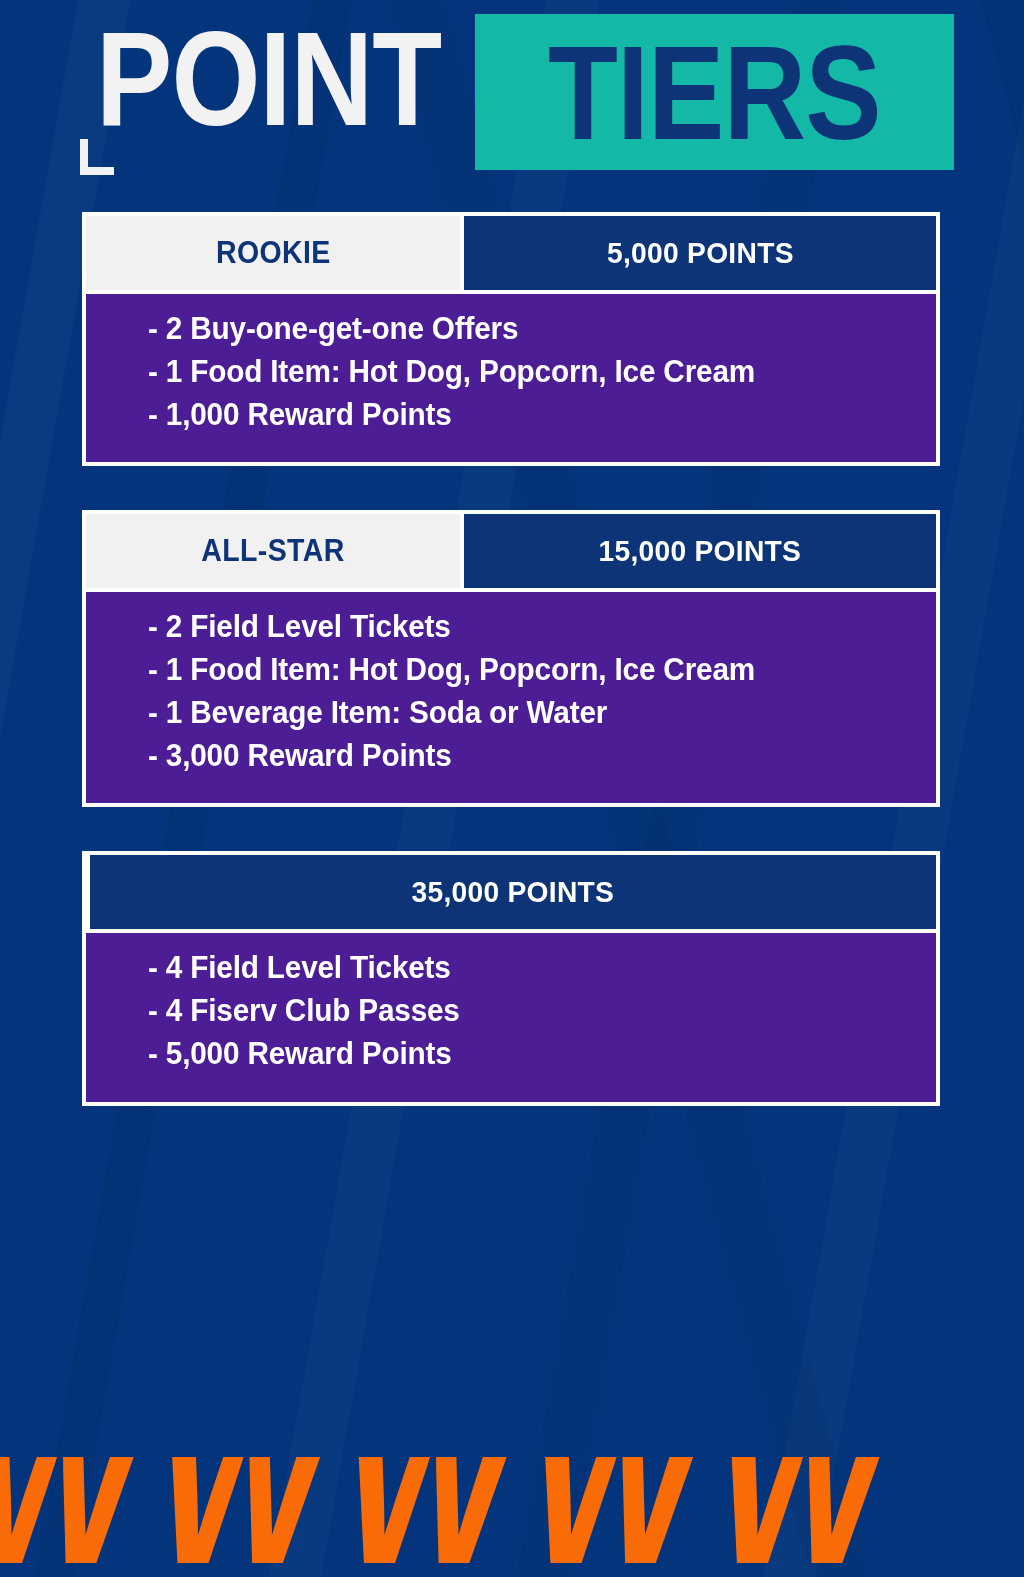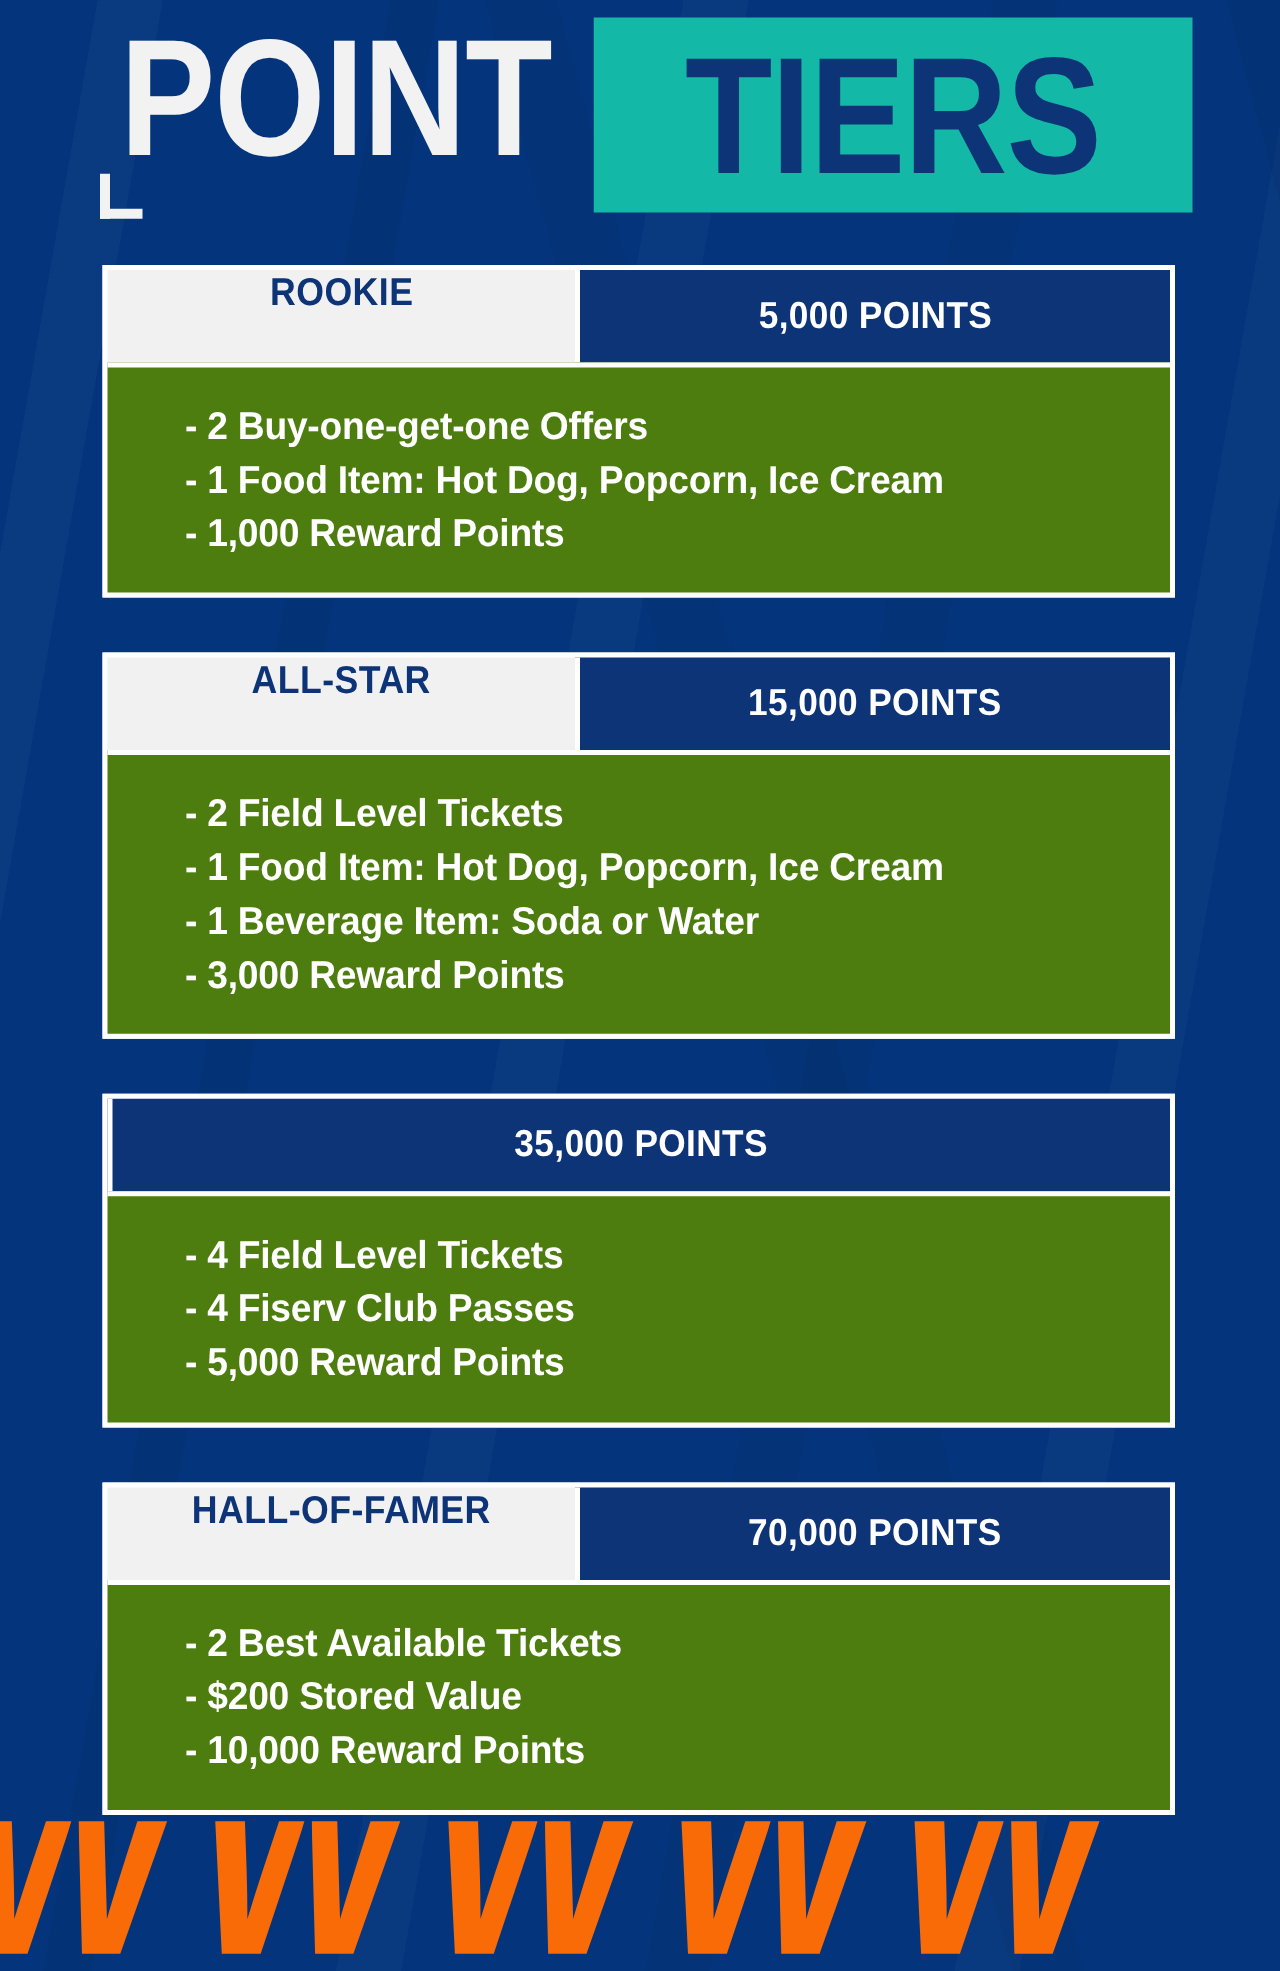--- a/index.html
+++ b/index.html
@@ -89,21 +89,21 @@
     border:4px solid #ffffff;
     background:#ffffff;
     display:flex; flex-direction:column;
   }
   .tier-header{
     display:flex; width:100%; height:74px;
   }
   .tier-name-cell{
     width:374px;
     background:#f2f1f1;
-    display:flex; align-items:flex-start; justify-content:center;
+    display:flex; align-items:center; justify-content:center;
   }
   .tier-name{
     color:#0e3478;
     font-size:31px;
     font-weight:900;
     letter-spacing:0.4px;
     transform:scaleX(0.92);
     white-space:nowrap;
   }
   .tier-points-cell{
@@ -115,23 +115,23 @@
   }
   .tier-points{
     color:#ffffff;
     font-size:30px;
     font-weight:900;
     letter-spacing:0.3px;
     transform:scaleX(0.94);
     white-space:nowrap;
   }
   .tier-body{
-    background:#4d7c0f;
+    background:#4c1d95;
     border-top:4px solid #ffffff;
-    padding:26px 0 26px 62px;
+    padding:14px 0 26px 62px;
   }
   .benefit{
     color:#ffffff;
     font-size:31px;
     font-weight:800;
     line-height:1.38;
     letter-spacing:-0.2px;
     transform:scaleX(0.96);
     transform-origin:left center;
     white-space:nowrap;
@@ -217,35 +217,20 @@
           <span class="tier-points">35,000 POINTS</span>
         </div>
       </div>
       <div class="tier-body">
         <div class="benefit">- 4 Field Level Tickets</div>
         <div class="benefit">- 4 Fiserv Club Passes</div>
         <div class="benefit">- 5,000 Reward Points</div>
       </div>
     </div>
 
-    <div class="tier-card">
-      <div class="tier-header">
-        <div class="tier-name-cell">
-          <span class="tier-name">HALL-OF-FAMER</span>
-        </div>
-        <div class="tier-points-cell">
-          <span class="tier-points">70,000 POINTS</span>
-        </div>
-      </div>
-      <div class="tier-body">
-        <div class="benefit">- 2 Best Available Tickets</div>
-        <div class="benefit">- $200 Stored Value</div>
-        <div class="benefit">- 10,000 Reward Points</div>
-      </div>
-    </div>
 
   </div>
 
   <div class="footer-graphic">
     <div class="footer-letters">WWWWW</div>
   </div>
 
 </div>
 
 </body></html>

